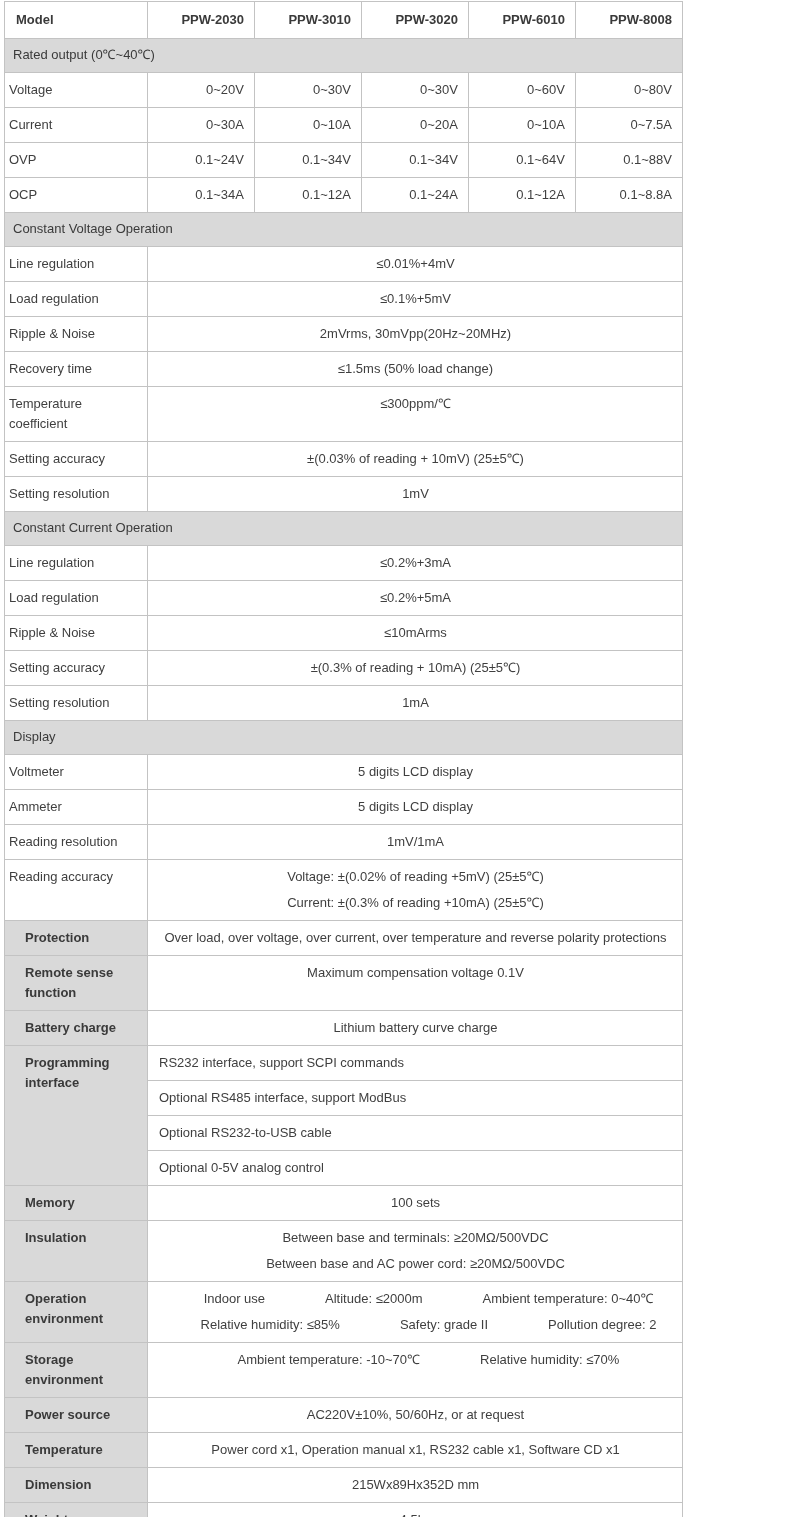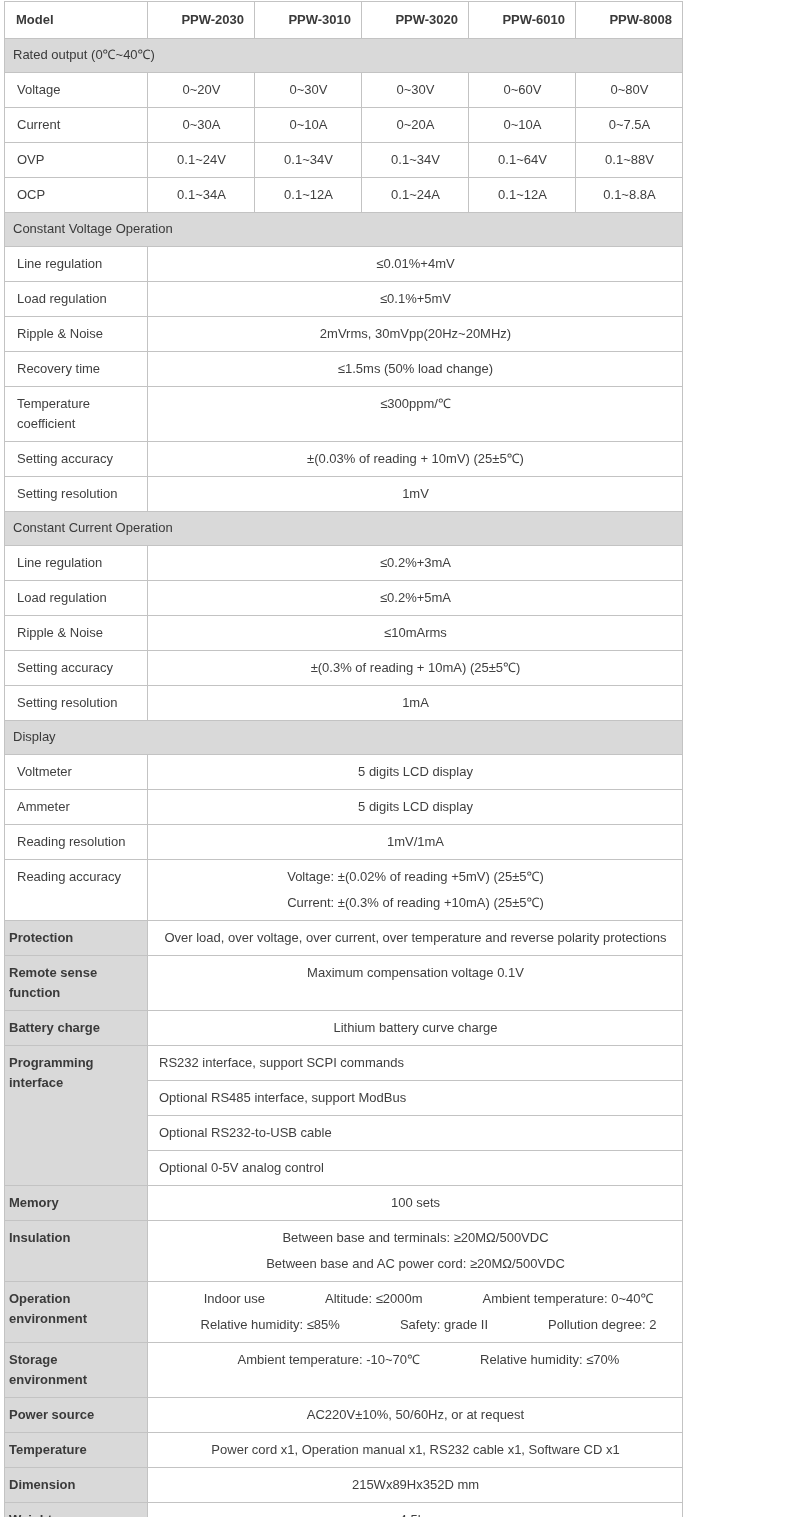--- a/index.html
+++ b/index.html
@@ -37,28 +37,28 @@
     padding-bottom: 8px;
     color: #3a3a3a;
   }
   .spec-table td.header-model { text-align: right; }
   .spec-table td.section-cell {
     background: #d9d9d9;
     font-weight: 400;
     padding: 6px 8px 7px;
     color: #3a3a3a;
   }
-  .spec-table td.label-cell { padding-left: 12px; }
+  .spec-table td.label-cell { padding-left: 4px; }
   .spec-table td.glabel {
     background: #d9d9d9;
     font-weight: 700;
-    padding-left: 4px;
+    padding-left: 20px;
     color: #3a3a3a;
   }
-  .spec-table td.model-val { text-align: center; }
+  .spec-table td.model-val { text-align: right; }
   .spec-table td.value-cell p { margin: 0 0 6px 0; text-align: center; }
   .spec-table td.value-cell p:last-child { margin-bottom: 0; }
   .spec-table .seg { display: inline-block; margin-right: 34px; margin-left: 26px; }
   .spec-table .seg:last-child { margin-right: 0; }
 </style>
 </head>
 <body>
 
 <div class="page">
   <table class="spec-table">

